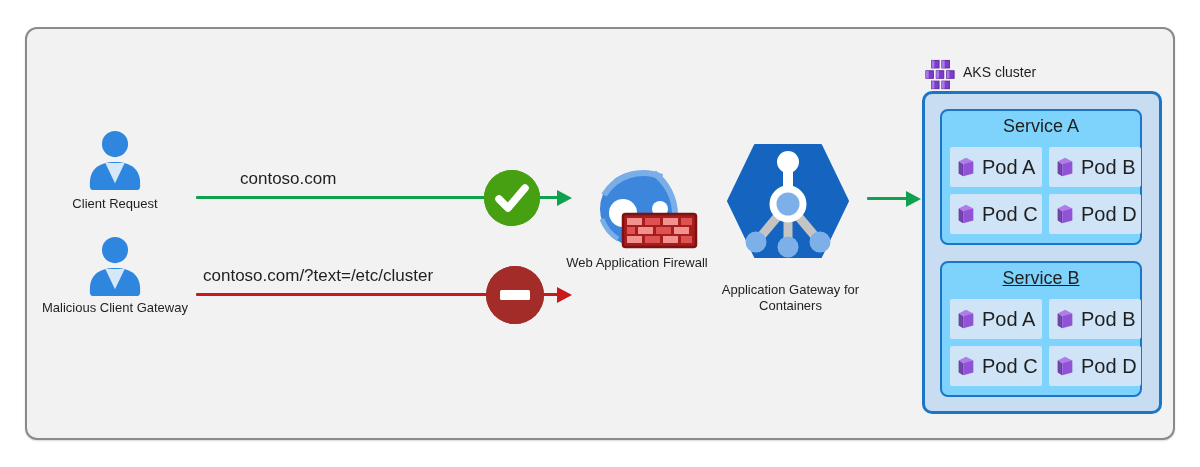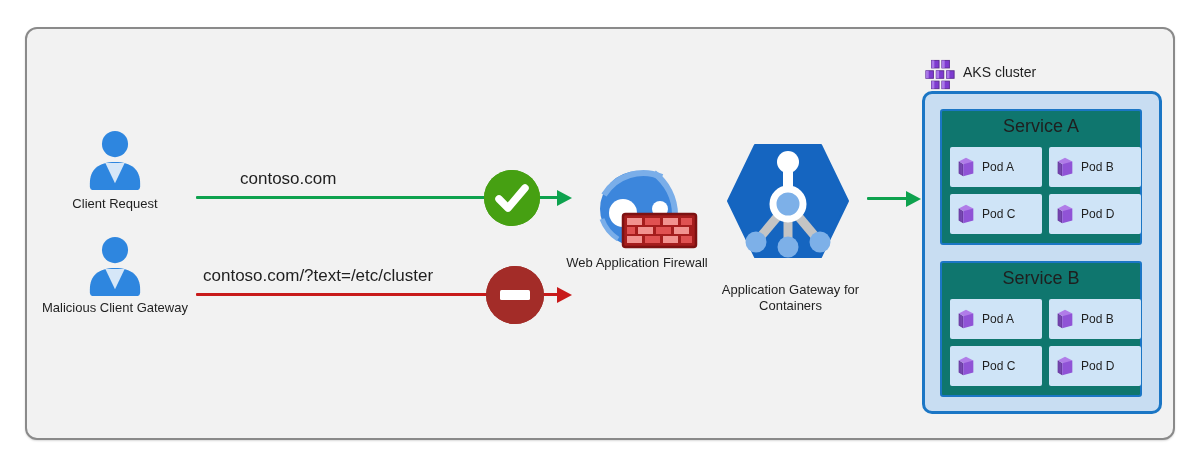--- a/index.html
+++ b/index.html
@@ -26,32 +26,32 @@
   
   .badge{border-radius:50%;display:flex;align-items:center;justify-content:center;}
   .badge svg{display:block;}
   
   .cluster{
     left:922px;top:91px;width:234px;height:317px;
     background:#c8ddf2;border:3px solid #1b76c5;border-radius:10px;
   }
   .service{
     position:absolute;width:198px;height:132px;
-    background:#0f766e;border:2px solid #1b76c5;border-radius:3px;
+    background:#7dd3fc;border:2px solid #1b76c5;border-radius:8px;
   }
   .service-title{text-align:center;font-size:18px;margin-top:5px;color:#1f1f1f;}
   .pod-grid{
     position:absolute;left:8px;top:36px;
     display:grid;grid-template-columns:92px 92px;grid-gap:7px 7px;
   }
   .pod{
     width:92px;height:40px;background:#cfe4f7;border-radius:2px;
     display:flex;align-items:center;gap:5px;padding-left:5px;box-sizing:border-box;
   }
-  .pod-label{font-size:12px;color:#1f1f1f;}
+  .pod-label{font-size:20px;color:#1f1f1f;}
   .aks-label{font-size:14px;color:#1f1f1f;white-space:nowrap;}
   .person-fill{fill:#2e86df;}
 </style>
 </head>
 <body>
 
 <div class="abs frame"></div>
 
 <svg class="abs" style="left:86px;top:130px;" width="58" height="62" viewBox="0 0 60 64">
   <circle class="person-fill" cx="30" cy="14.5" r="13.5"></circle>
@@ -192,21 +192,21 @@
           <polygon points="4,6 4,19 9,22 9,9" fill="#5e2d91"></polygon>
           <polygon points="9,9 9,22 20,19 20,6" fill="#9053d6"></polygon>
           <line x1="5.5" y1="7.5" x2="5.5" y2="19.5" stroke="#8a5cc9" stroke-width="1"></line>
           <line x1="7.5" y1="8.5" x2="7.5" y2="20.5" stroke="#8a5cc9" stroke-width="1"></line>
         </svg>
         <span class="pod-label">Pod D</span>
       </div>
     </div>
   </div>
 
-  <div class="service" style="left:15px;top:167px;">
+  <div class="service" style="left:15px;top:167px;text-decoration:underline;">
     <div class="service-title">Service B</div>
     <div class="pod-grid">
       <div class="pod">
         <svg width="22" height="22" viewBox="0 0 24 24">
           <polygon points="4,6 12,2 20,6 12,10" fill="#b07ce8"></polygon>
           <polygon points="4,6 4,19 9,22 9,9" fill="#5e2d91"></polygon>
           <polygon points="9,9 9,22 20,19 20,6" fill="#9053d6"></polygon>
           <line x1="5.5" y1="7.5" x2="5.5" y2="19.5" stroke="#8a5cc9" stroke-width="1"></line>
           <line x1="7.5" y1="8.5" x2="7.5" y2="20.5" stroke="#8a5cc9" stroke-width="1"></line>
         </svg>

